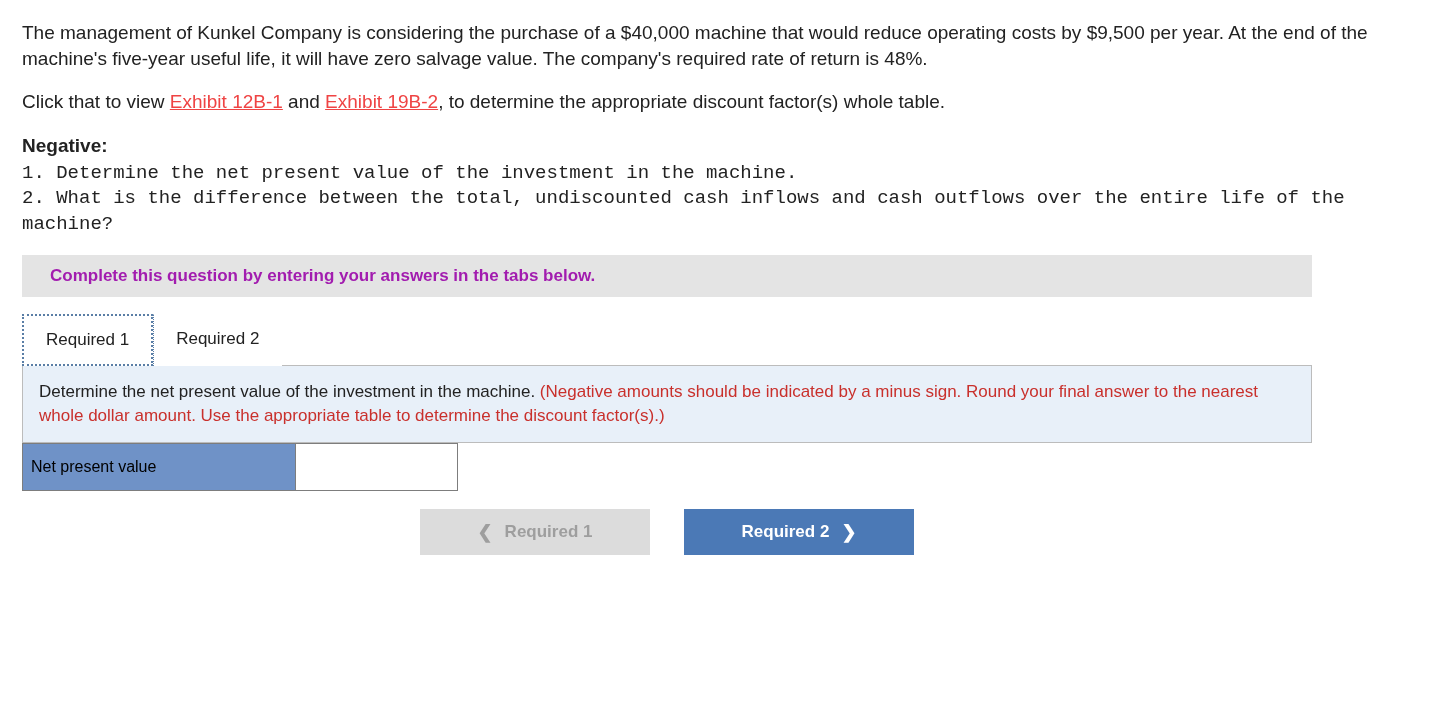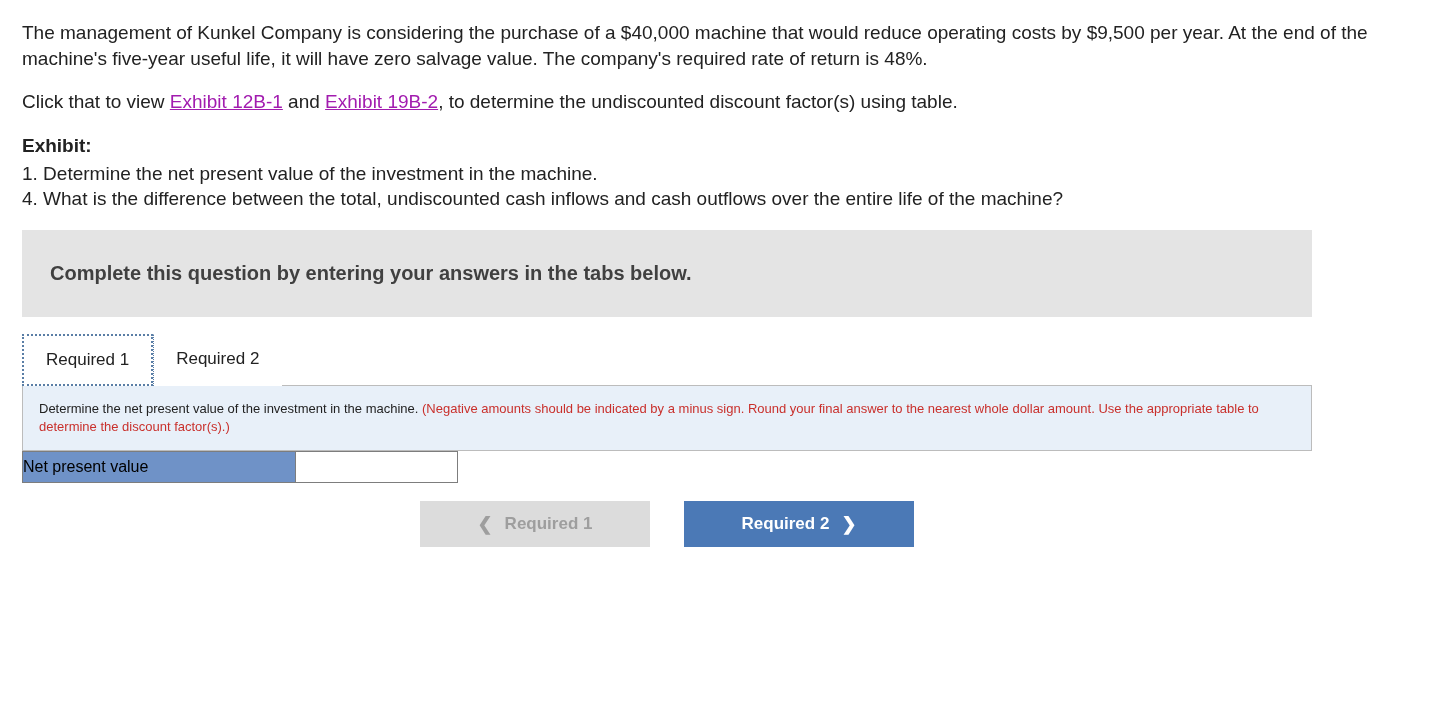--- a/index.html
+++ b/index.html
@@ -6,35 +6,35 @@
   body {
     margin: 0;
     padding: 20px 22px;
     font-family: Arial, Helvetica, sans-serif;
     font-size: 19px;
     color: #222;
     background: #fff;
   }
   .problem-text { line-height: 1.35; }
   .problem-text p { margin: 0 0 18px 0; }
-  a.exhibit-link { color: #a21caf; text-decoration: underline; }
+  a.exhibit-link { color: #ef4444; text-decoration: underline; }
   .required-label { font-weight: bold; }
-  .required-list { margin: 2px 0 18px 0; }
+  .required-list { margin: 2px 0 18px 0; font-family: Liberation Mono, monospace; }
 
   .answer-area {
     margin-top: 4px;
     width: 1290px;
     max-width: 100%;
   }
   .instruction-bar {
     background: #e4e4e4;
-    padding: 32px 28px;
+    padding: 11px 28px;
     font-weight: bold;
-    font-size: 20px;
-    color: #404040;
+    font-size: 17px;
+    color: #a21caf;
   }
   .tabs-row {
     display: flex;
     margin-top: 16px;
     border-bottom: 1px solid #bcbcbc;
   }
   .tab {
     padding: 14px 22px;
     font-size: 17px;
     color: #222;
@@ -51,32 +51,32 @@
   }
   .tab.inactive-right {
     border-left: 1px dotted #5a7ea6;
   }
   .tab-content {
     background: #e8f0f9;
     border: 1px solid #bcbcbc;
     border-top: none;
     padding: 14px 16px;
     font-family: Verdana, Geneva, sans-serif;
-    font-size: 13px;
+    font-size: 17px;
     line-height: 1.4;
   }
   .hint-red { color: #c9302c; }
 
   .input-table {
     border-collapse: collapse;
     margin-top: 0;
   }
   .input-table td {
     border: 1px solid #7d7d7d;
-    padding: 0;
+    padding: 8px;
     margin-left: 28px;
   }
   .label-cell {
     background: #6f92c7;
     color: #000;
     font-size: 16px;
     padding: 6px 12px 6px 8px;
     width: 273px;
   }
   .input-cell { width: 162px; background: #fff; }
@@ -118,27 +118,27 @@
     color: #fff;
   }
   .chev { font-size: 18px; font-weight: bold; }
 </style>
 </head>
 <body>
 
 <div class="problem-text">
   <p>The management of Kunkel Company is considering the purchase of a $40,000 machine that would reduce operating costs by $9,500 per year. At the end of the machine's five-year useful life, it will have zero salvage value. The company's required rate of return is 48%.</p>
   <p>
-    <span>Click that to view </span><a href="#" class="exhibit-link">Exhibit 12B-1</a><span> and </span><a href="#" class="exhibit-link">Exhibit 19B-2</a><span>, to determine the undiscounted discount factor(s) using table.</span>
+    <span>Click that to view </span><a href="#" class="exhibit-link">Exhibit 12B-1</a><span> and </span><a href="#" class="exhibit-link">Exhibit 19B-2</a><span>, to determine the appropriate discount factor(s) whole table.</span>
   </p>
   <div>
-    <div class="required-label">Exhibit:</div>
+    <div class="required-label">Negative:</div>
     <div class="required-list">
       <div>1. Determine the net present value of the investment in the machine.</div>
-      <div>4. What is the difference between the total, undiscounted cash inflows and cash outflows over the entire life of the machine?</div>
+      <div>2. What is the difference between the total, undiscounted cash inflows and cash outflows over the entire life of the machine?</div>
     </div>
   </div>
 </div>
 
 <div class="answer-area">
   <div class="instruction-bar">Complete this question by entering your answers in the tabs below.</div>
 
   <div class="tabs-row">
     <div class="tab active">Required 1</div>
     <div class="tab inactive-right">Required 2</div>

